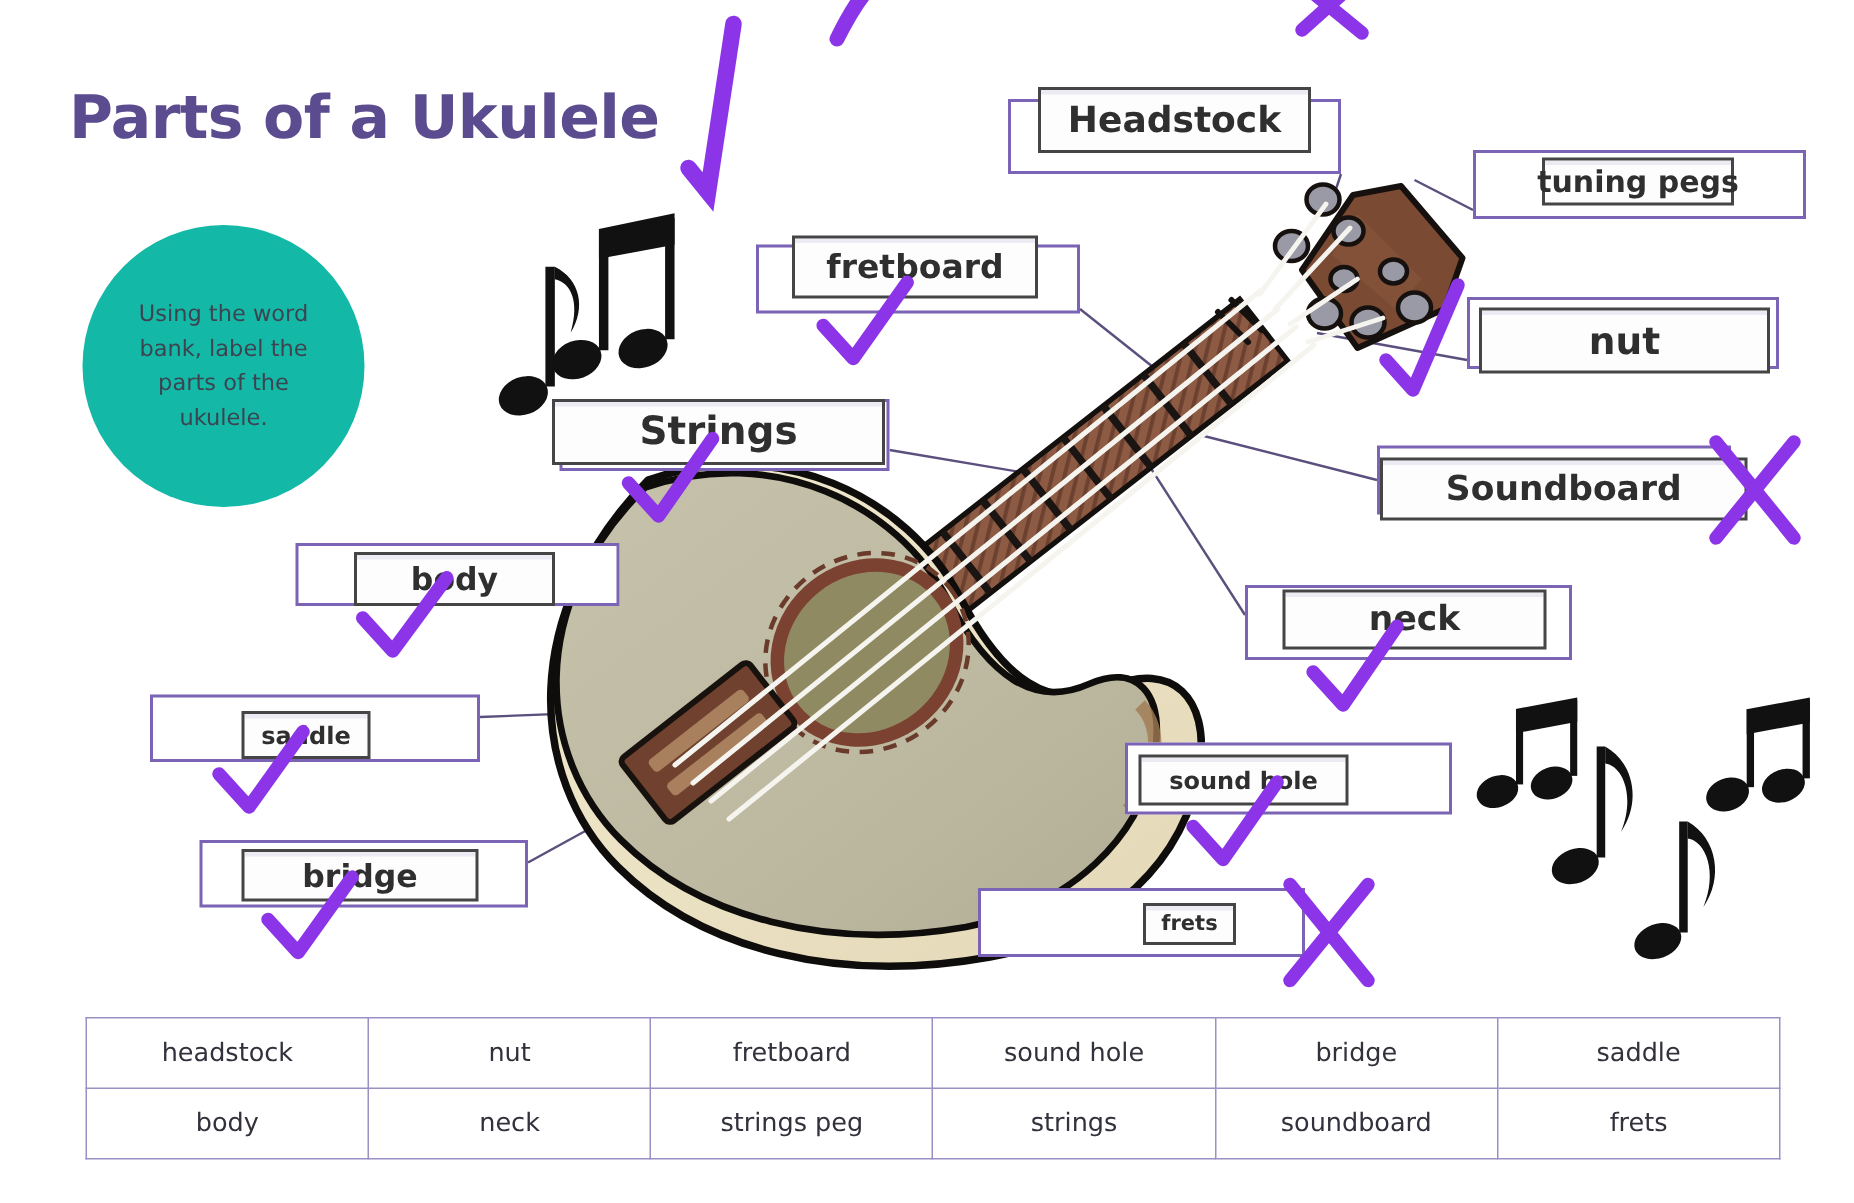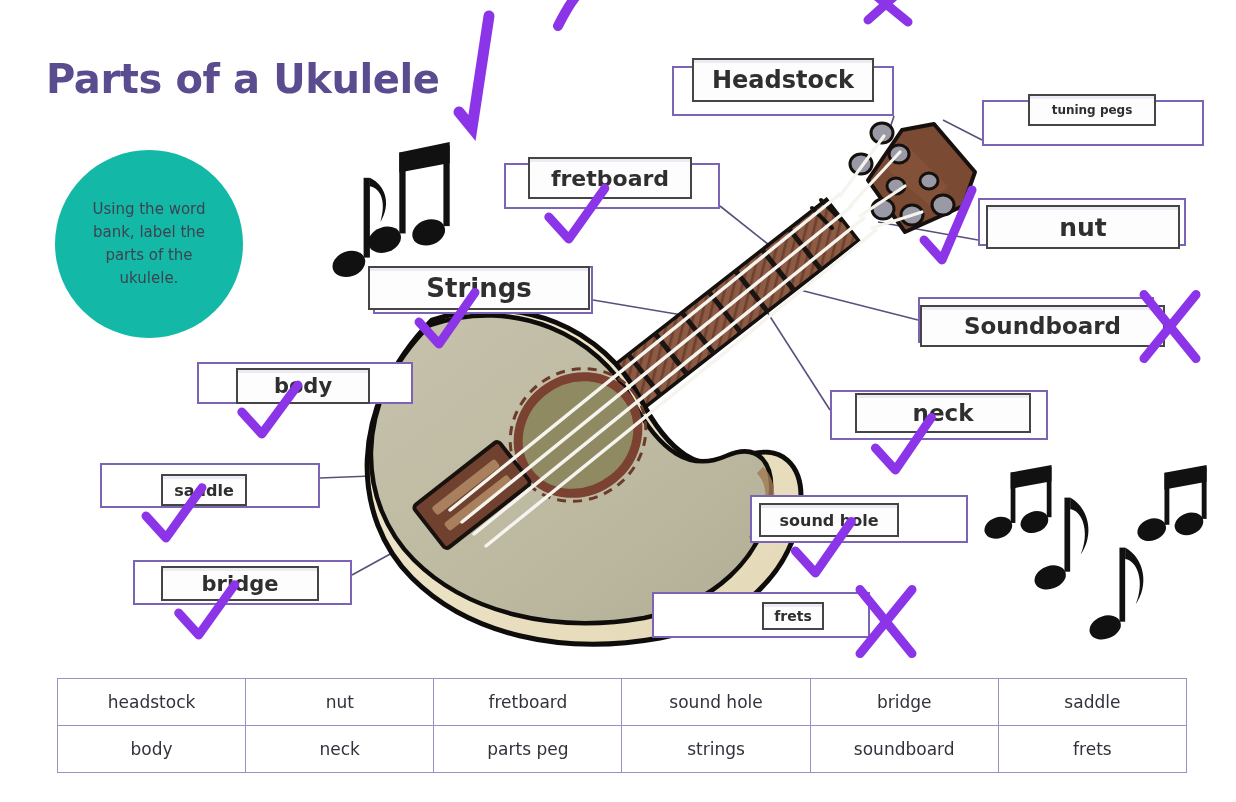--- a/index.html
+++ b/index.html
@@ -264,21 +264,21 @@
         <path d="M 65 55 L 65 2 L 70 2 L 70 55 Z"></path>
         <path d="M 27 8 L 70 0 L 70 17 L 27 25 Z"></path>
       </g>
     </g>
   </svg>
 
   <div id="labels-layer">
       <div class="label-box" style="left: 672px; top: 66px; width: 222px; height: 50px;"></div>
       <div class="label-inner shadowtop" style="left: 692px; top: 58px; width: 182px; height: 44px; font-size: 24px;">Headstock</div>
       <div class="label-box" style="left: 982px; top: 100px; width: 222px; height: 46px;"></div>
-      <div class="label-inner shadowtop" style="left: 1028px; top: 94px; width: 128px; height: 32px; font-size: 12px;">tuning pegs</div>
+      <div class="label-inner shadowtop" style="left: 1028px; top: 105px; width: 128px; height: 32px; font-size: 20px;">tuning pegs</div>
       <div class="label-box" style="left: 504px; top: 163px; width: 216px; height: 46px;"></div>
       <div class="label-inner shadowtop" style="left: 528px; top: 157px; width: 164px; height: 42px; font-size: 22px;">fretboard</div>
       <div class="label-box" style="left: 978px; top: 198px; width: 208px; height: 48px;"></div>
       <div class="label-inner shadowtop" style="left: 986px; top: 205px; width: 194px; height: 44px; font-size: 25px;">nut</div>
       <div class="label-box" style="left: 373px; top: 266px; width: 220px; height: 48px;"></div>
       <div class="label-inner shadowtop" style="left: 368px; top: 266px; width: 222px; height: 44px; font-size: 26px;">Strings</div>
       <div class="label-box" style="left: 918px; top: 297px; width: 236px; height: 46px;"></div>
       <div class="label-inner shadowtop" style="left: 920px; top: 305px; width: 245px; height: 42px; font-size: 23px;">Soundboard</div>
       <div class="label-box" style="left: 197px; top: 362px; width: 216px; height: 42px;"></div>
       <div class="label-inner shadowtop" style="left: 236px; top: 368px; width: 134px; height: 36px; font-size: 21px;">body</div>
@@ -329,21 +329,21 @@
           <td>headstock</td>
           <td>nut</td>
           <td>fretboard</td>
           <td>sound hole</td>
           <td>bridge</td>
           <td>saddle</td>
         </tr>
         <tr>
           <td>body</td>
           <td>neck</td>
-          <td>parts peg</td>
+          <td>strings peg</td>
           <td>strings</td>
           <td>soundboard</td>
           <td>frets</td>
         </tr>
       </tbody>
   </table>
 
 </div>
 
 </body></html>

